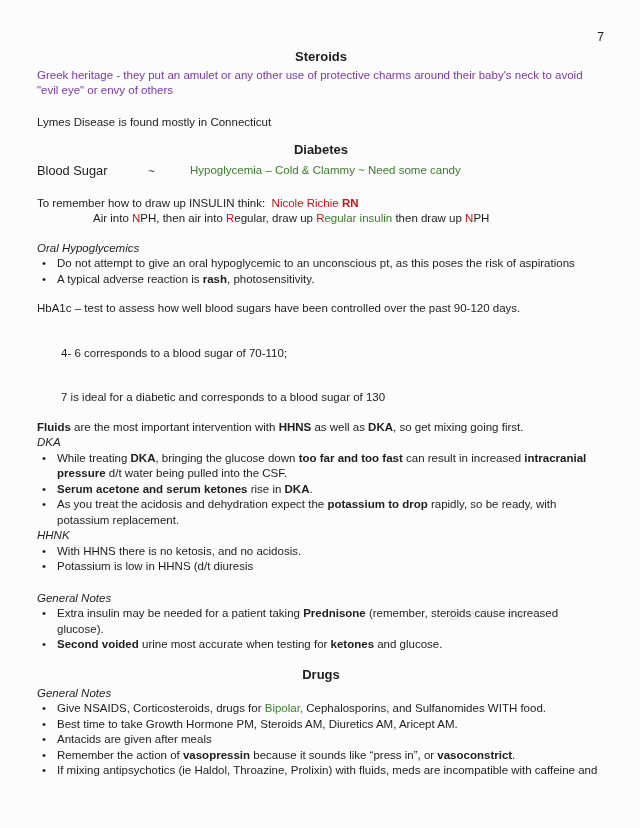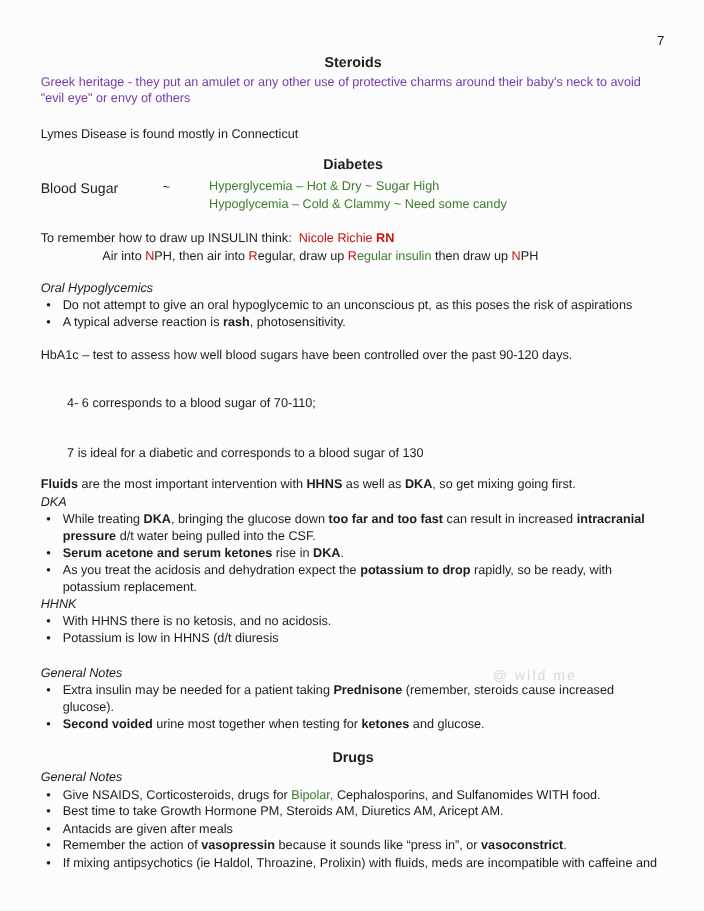--- a/index.html
+++ b/index.html
@@ -39,21 +39,20 @@
 
     <div class="h mt3">Steroids</div>
     <div class="rich mt3"><span style="color: rgb(122, 58, 168);">Greek heritage - they put an amulet or any other use of protective charms around their baby's neck to avoid "evil eye" or envy of others</span></div>
     <div class="plain mt16">Lymes Disease is found mostly in Connecticut</div>
 
     <div class="h mt12">Diabetes</div>
     <div class="bsrow mt5">
       <div class="bslabel">Blood Sugar</div>
       <div class="bstilde">~</div>
       <div class="bsgreen">
-        <div class="rich"><span style="color: rgb(62, 123, 45);">Hyperglycemia – Hot &amp; Dry ~ Sugar High</span></div>
         <div class="rich"><span style="color: rgb(62, 123, 45);">Hypoglycemia – Cold &amp; Clammy ~ Need some candy</span></div>
       </div>
     </div>
 
     <div class="rich mt16"><span>To remember how to draw up INSULIN think:  </span><span style="color: rgb(196, 20, 20);">Nicole Richie </span><span style="font-weight: bold; color: rgb(196, 20, 20);">RN</span></div>
     <div class="rich ind56"><span>Air into </span><span style="color: rgb(196, 20, 20);">N</span><span>PH, then air into </span><span style="color: rgb(196, 20, 20);">R</span><span>egular, draw up </span><span style="color: rgb(196, 20, 20);">R</span><span style="color: rgb(62, 123, 45);">egular insulin</span><span> then draw up </span><span style="color: rgb(196, 20, 20);">N</span><span>PH</span></div>
 
     <div class="ital mt14">Oral Hypoglycemics</div>
     <div class="bi">
       <span class="dot">•</span>
@@ -93,21 +92,21 @@
       <span class="btext"><span>Potassium is low in HHNS (d/t diuresis</span></span>
     </div>
 
     <div class="ital mt16">General Notes</div>
     <div class="bi">
       <span class="dot">•</span>
       <span class="btext"><span style="font-weight: normal;">Extra insulin</span><span> may be needed for a patient taking </span><span style="font-weight: bold;">Prednisone</span><span> (remember, steroids cause increased glucose).</span></span>
     </div>
     <div class="bi">
       <span class="dot">•</span>
-      <span class="btext"><span style="font-weight: bold;">Second voided</span><span> urine most together when testing for </span><span style="font-weight: bold;">ketones</span><span> and glucose.</span></span>
+      <span class="btext"><span style="font-weight: bold;">Second voided</span><span> urine most accurate when testing for </span><span style="font-weight: bold;">ketones</span><span> and glucose.</span></span>
     </div>
 
     <div class="h mt14">Drugs</div>
     <div class="ital mt3">General Notes</div>
     <div class="bi">
       <span class="dot">•</span>
       <span class="btext"><span>Give NSAIDS, Corticosteroids, drugs for </span><span style="color: rgb(62, 123, 45);">Bipolar,</span><span> Cephalosporins, and Sulfanomides WITH food.</span></span>
     </div>
     <div class="bi">
       <span class="dot">•</span>

